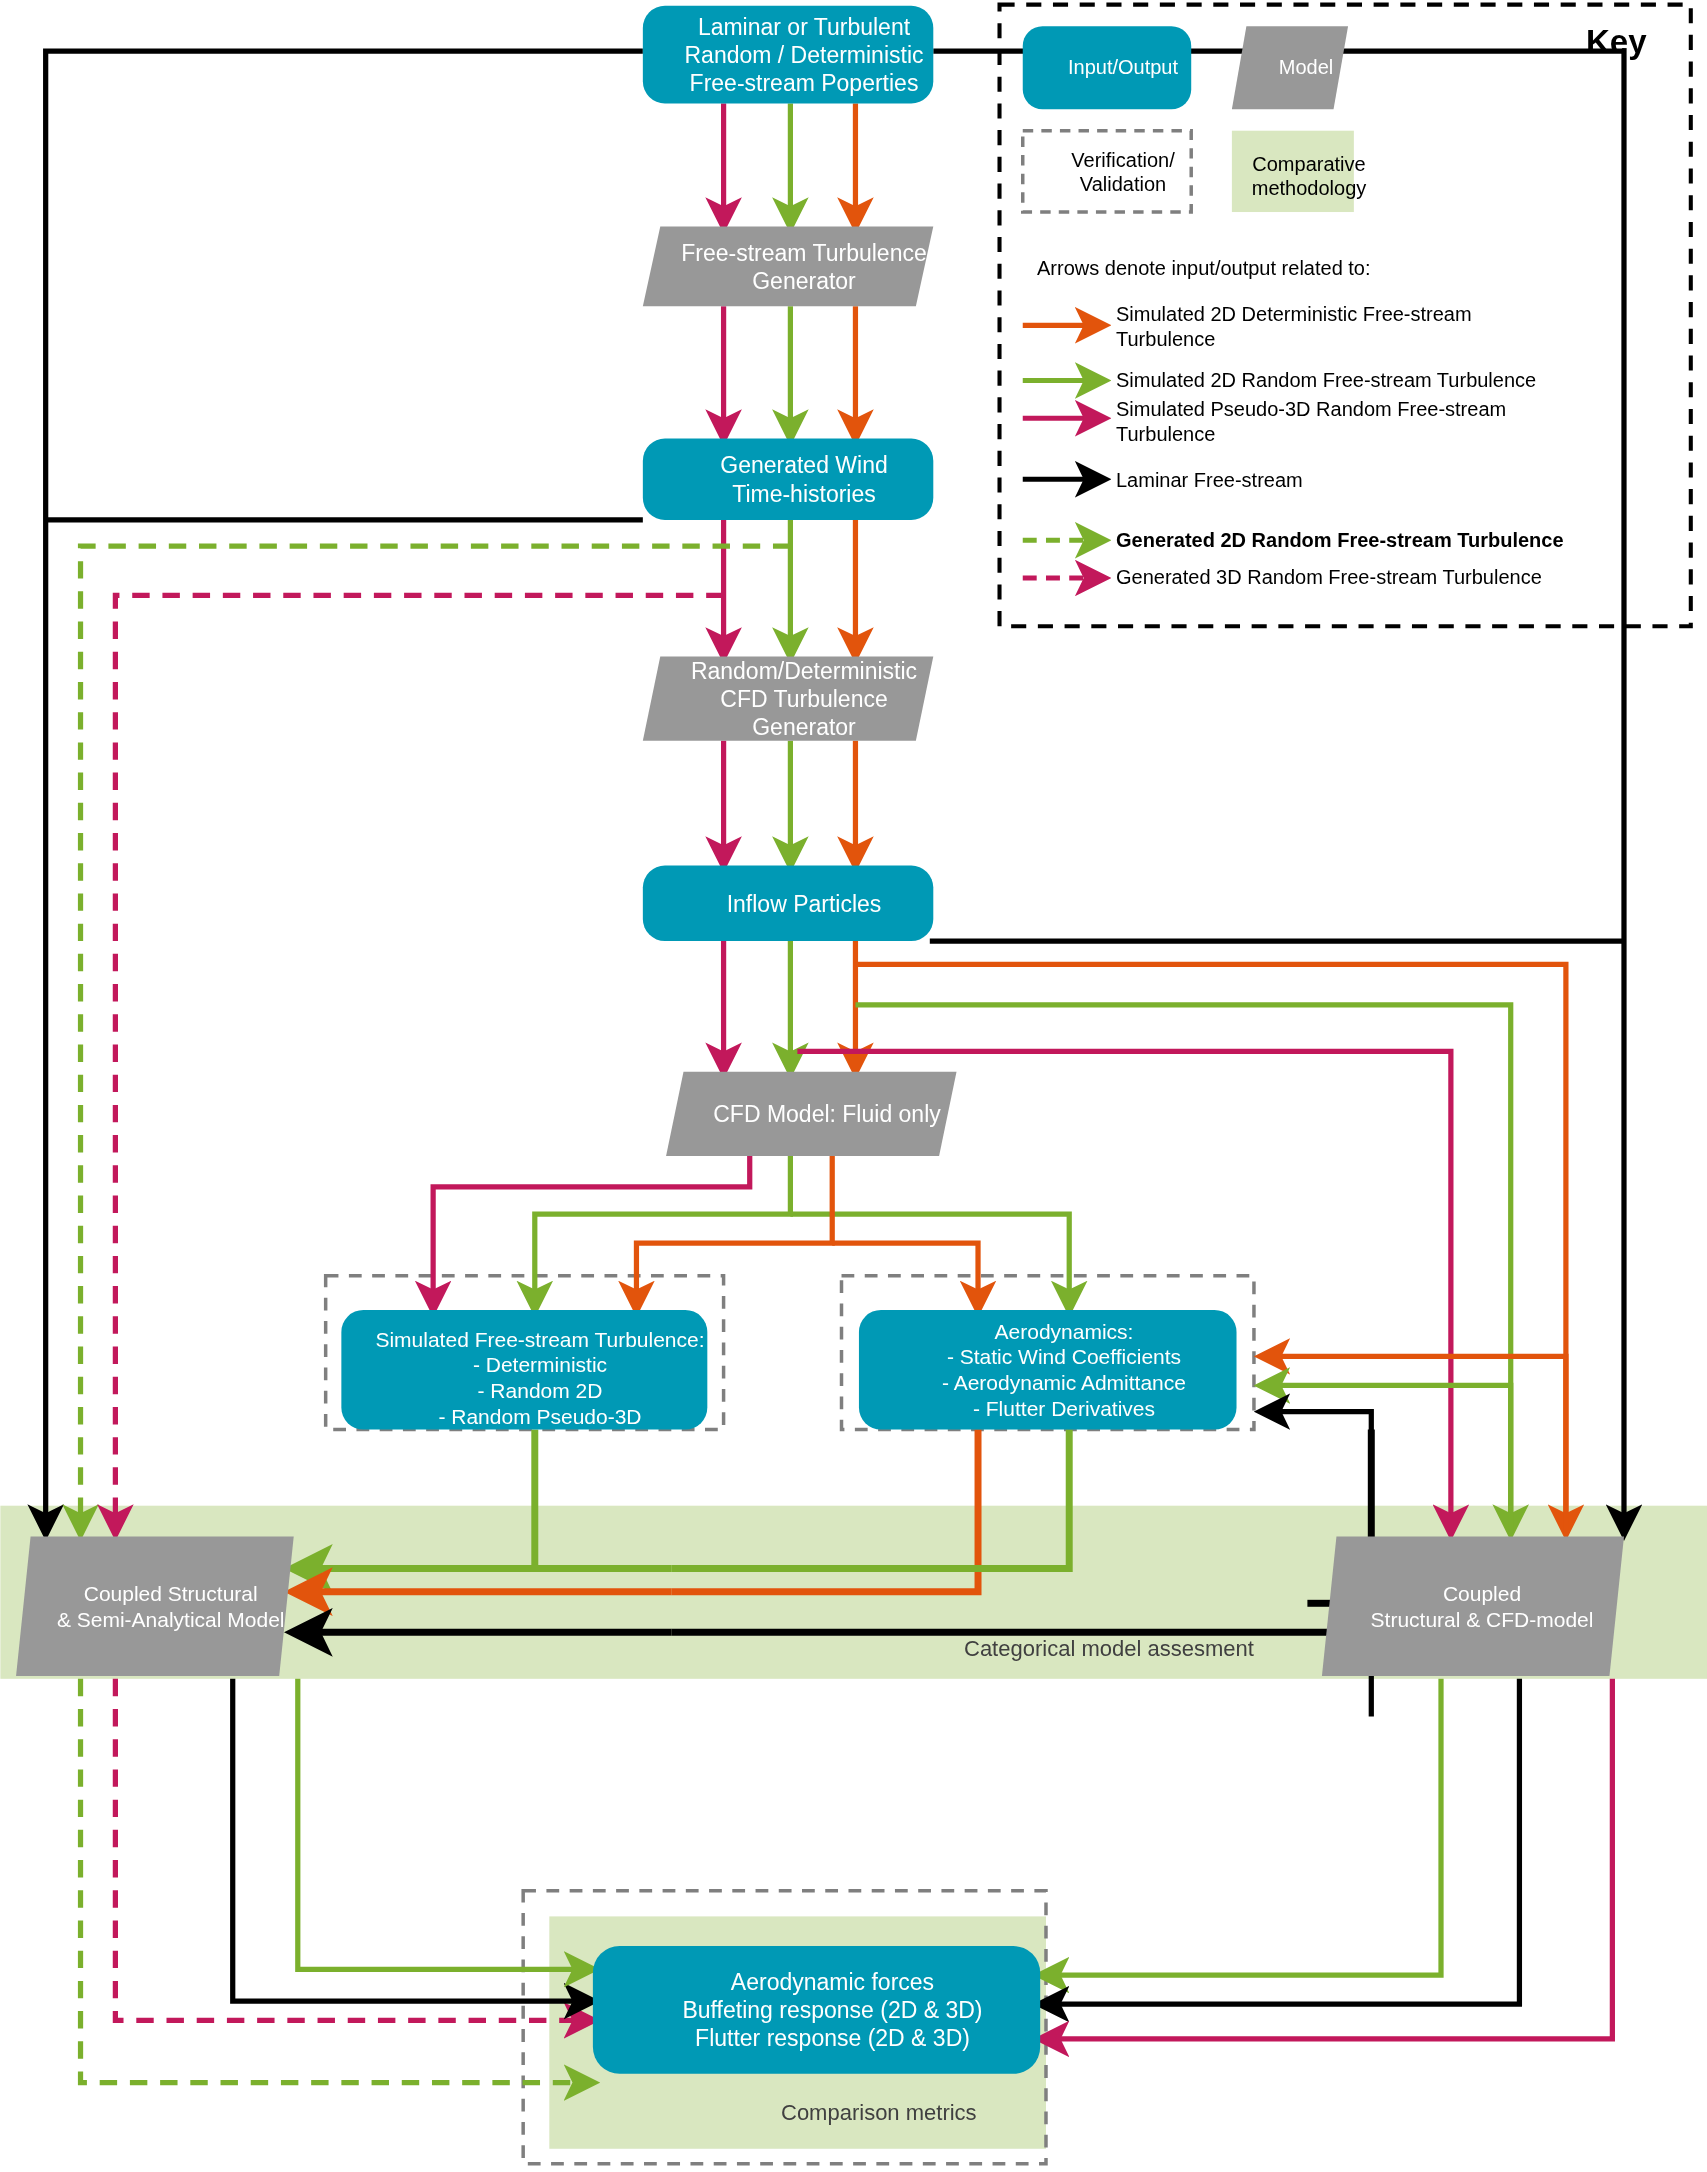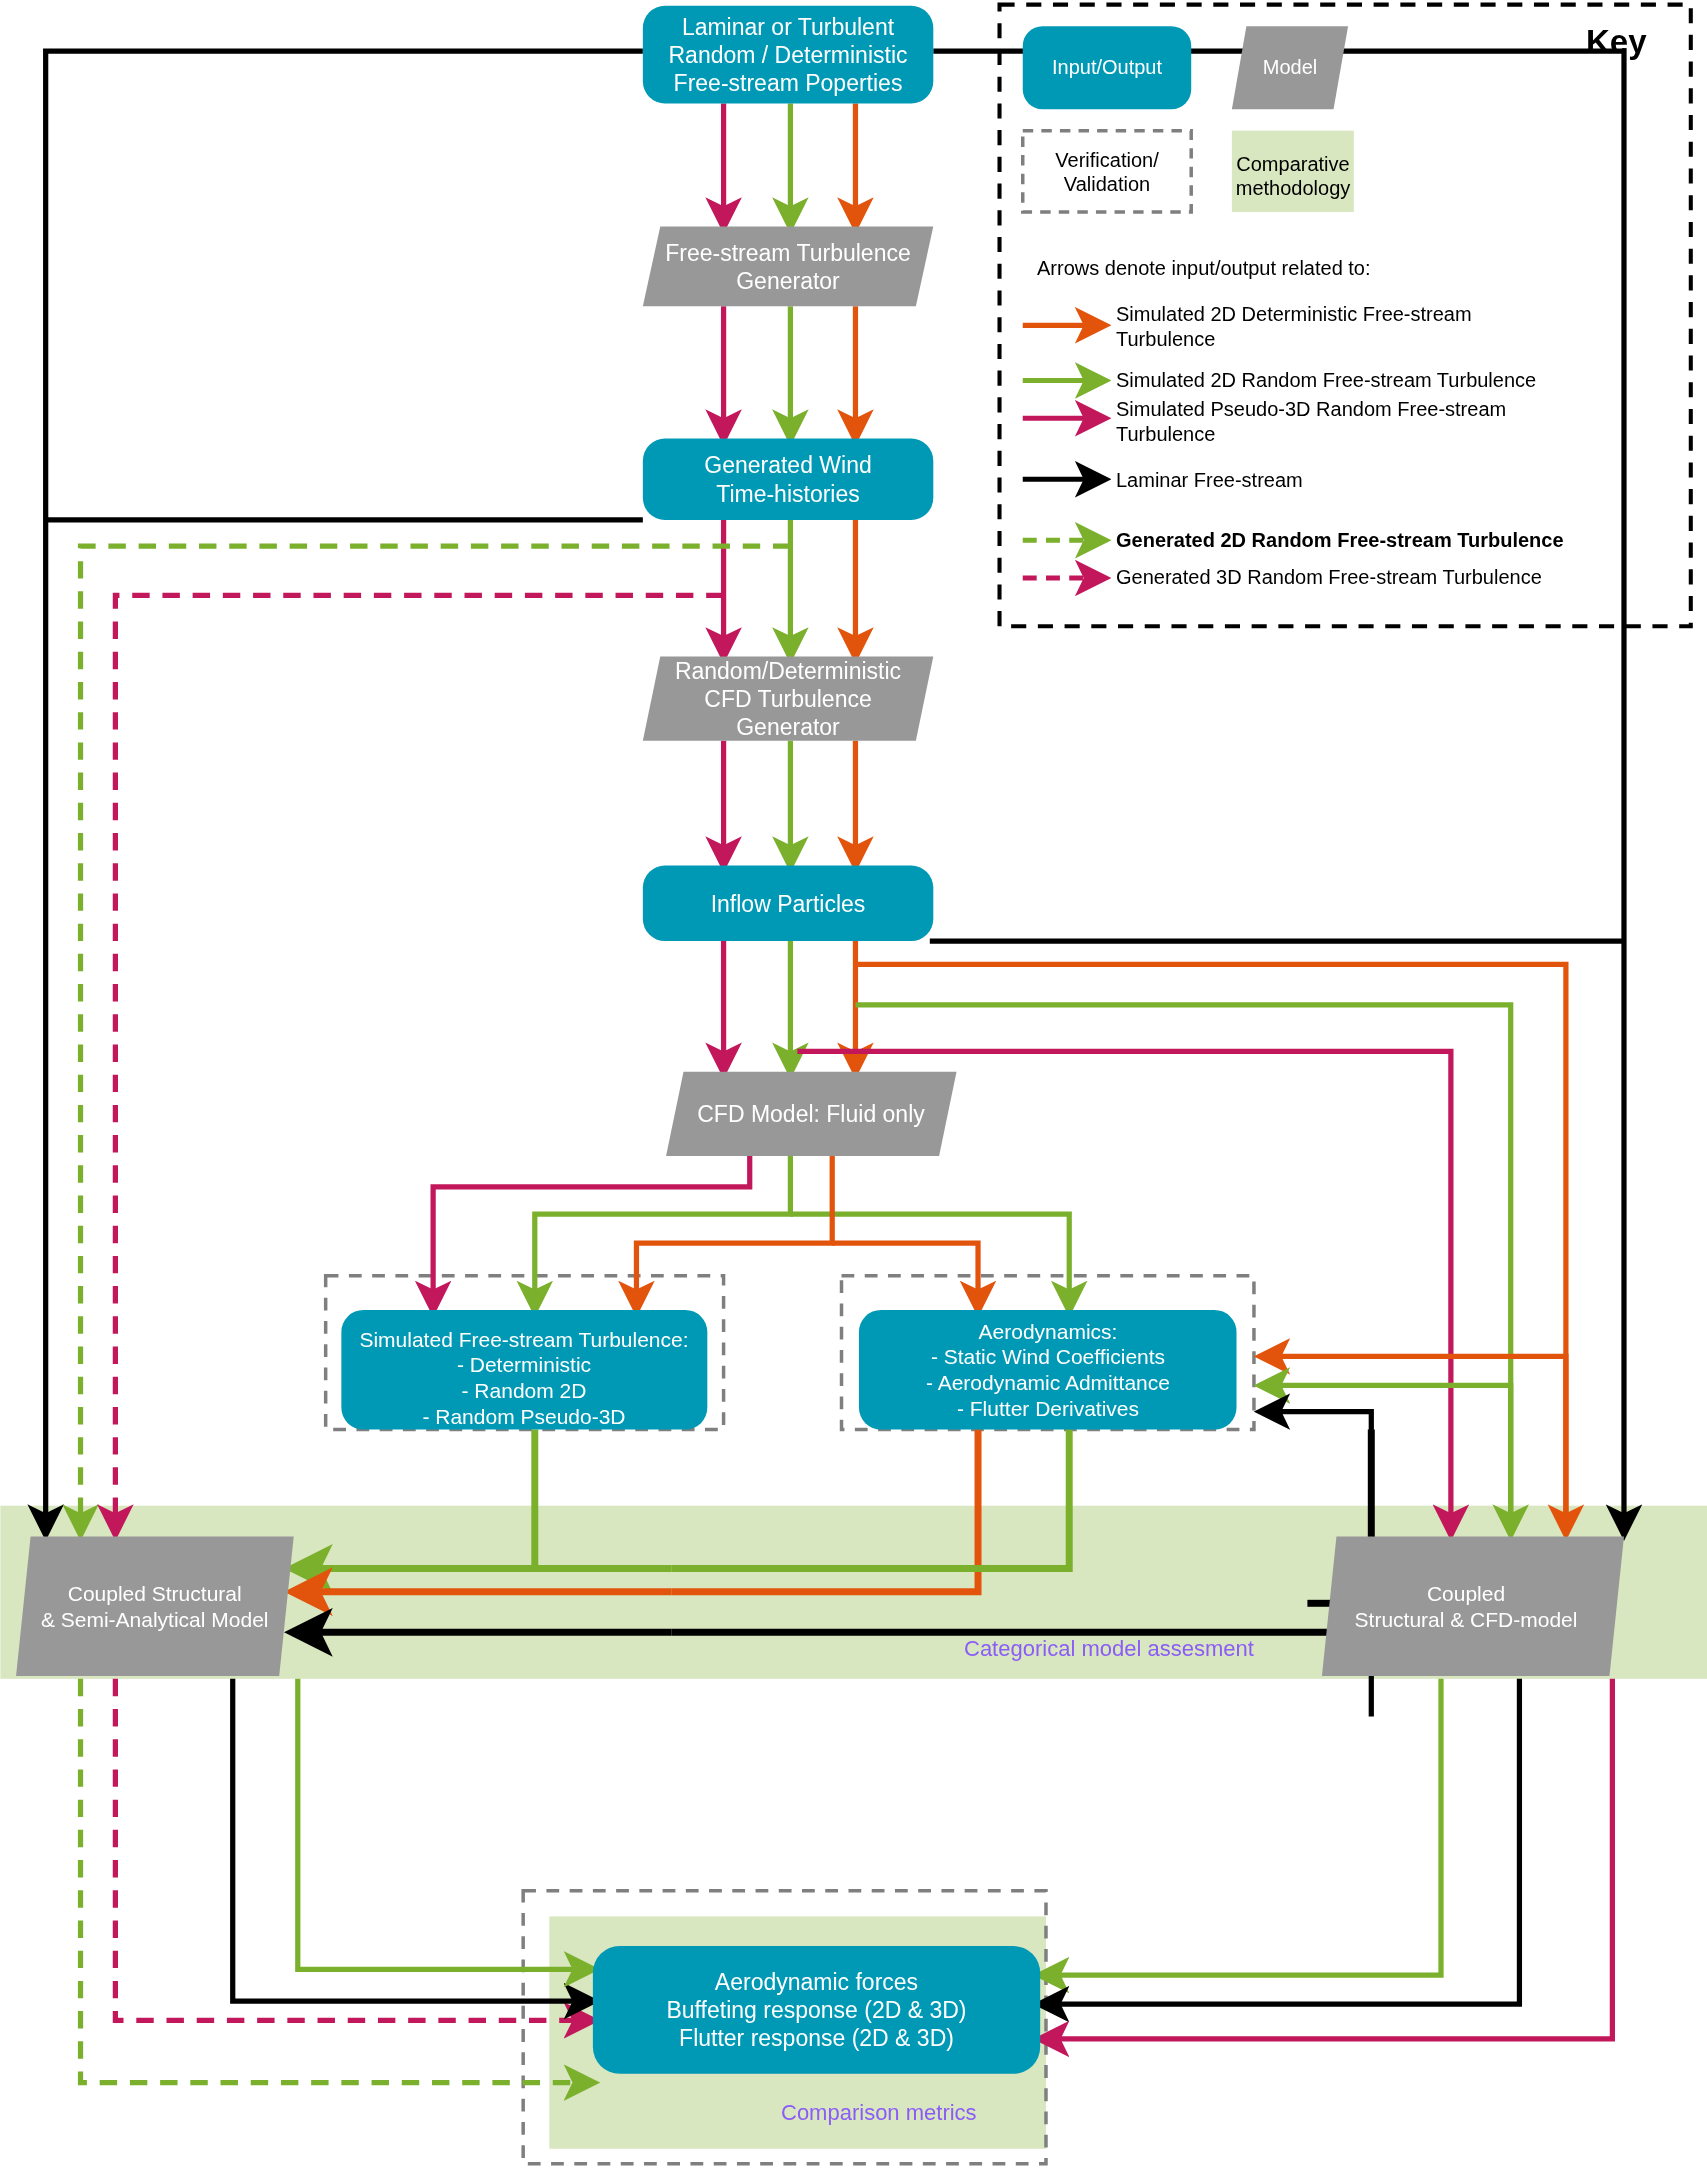--- a/index.html
+++ b/index.html
@@ -1,23 +1,23 @@
 <!DOCTYPE html>
 <html style="font-size:9.3px"><head>
 <meta charset="utf-8">
 <style>
   html,body{margin:0;padding:0;background:#fff;}
   body{font-family:"Liberation Sans", sans-serif;}
   #root{position:relative;width:1708px;height:2172px;background:#fff;overflow:hidden;}
   svg.layer{position:absolute;left:0;top:0;width:1708px;height:2172px;}
   .node-text{position:absolute;display:flex;align-items:center;justify-content:center;
-             text-align:center;pointer-events:none;}
+             text-align:center;pointer-events:none;padding-left:16px;}
   .io-text{color:#fff;font-size:23px;line-height:1.22;}
   .model-text{color:#fff;font-size:23px;line-height:1.22;}
-  .band-label{position:absolute;color:#8b5cf6;font-size:22px;}
+  .band-label{position:absolute;color:#404040;font-size:22px;}
   .key-title{position:absolute;color:#000;font-weight:bold;font-size:33px;}
   .key-io{color:#fff;font-size:20px;border-radius:32px;}
   .key-model{color:#fff;font-size:20px;}
   .key-vv{color:#000;font-size:20px;line-height:1.2;}
   .key-cm{color:#000;font-size:20px;line-height:1.2;}
   .key-arrowtxt{position:absolute;color:#000;font-size:20px;line-height:1.24;}
 </style>
 </head>
 <body>
 

